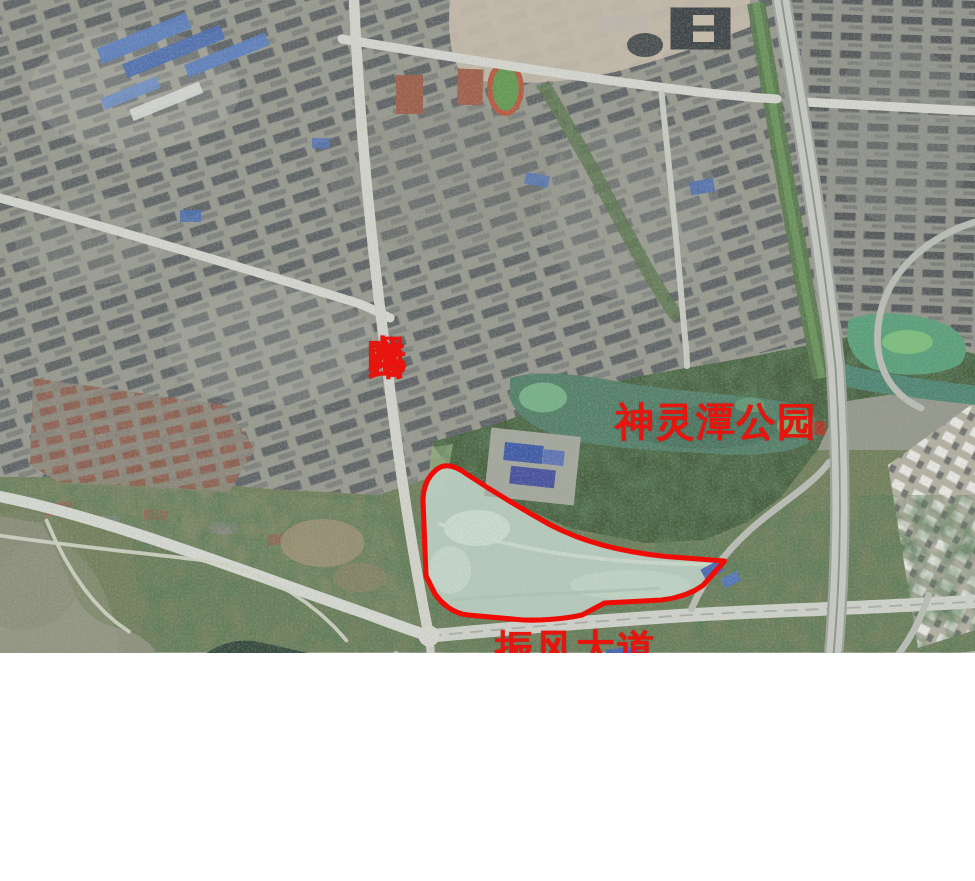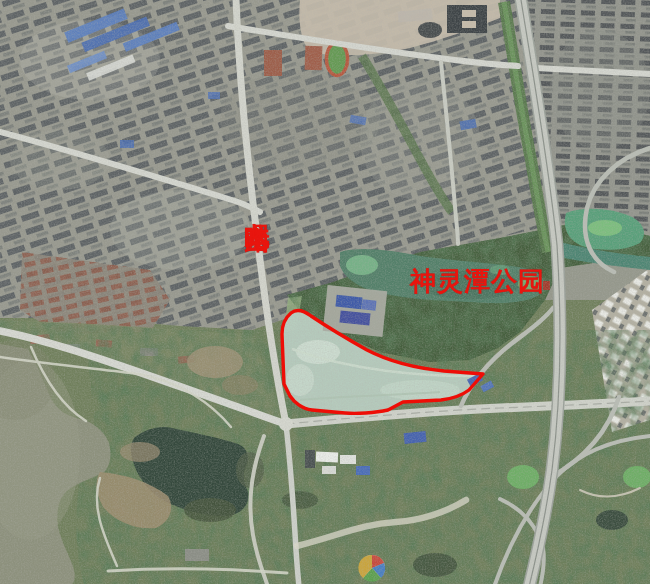--- a/index.html
+++ b/index.html
@@ -1,16 +1,16 @@
 <!DOCTYPE html>
 <html><head>
 <meta charset="utf-8">
 <style>
   html,body{margin:0;padding:0;background:#ffffff;}
-  .stage{position:relative;width:650px;height:584px;overflow:hidden;
+  .stage{position:relative;width:650px;height:435px;overflow:hidden;
          font-family:"Liberation Sans",sans-serif;}
   .stage svg{position:absolute;left:0;top:0;}
   .map-label{position:absolute;color:#e8150e;font-weight:700;font-size:26px;
              line-height:1.02;letter-spacing:1px;white-space:nowrap;
              font-family:"Liberation Sans",sans-serif;
              text-shadow:0 0 1px rgba(140,0,0,.45);}
   .map-label.vertical{writing-mode:vertical-rl;text-orientation:upright;
              font-size:25px;letter-spacing:2px;}
 </style>
 </head>
@@ -229,13 +229,14 @@
     <path d="M372,568 L363,578 A13,13 0 0,1 372,555 Z" fill="#c9a43d"></path>
   </g>
 
   <rect width="650" height="587" filter="url(#grain)" opacity="0.35"></rect>
 
   <path fill="none" stroke="#ee0d06" stroke-width="3.4" stroke-linejoin="round" d="M284,384 L282,334 C282,326 285,318 291,313 C296,309 303,310 311,316 C323,324 342,336 367,350 C390,362 414,368 444,371 L483,374 L469,390 C461,396 450,399 441,400 L403,402 L388,410 C375,413 356,414 345,413 L312,410 C302,409 294,402 290,396 Z"></path>
 </svg>
 
 <div class="map-label vertical" style="left:244px;top:202px;">龙眠山路</div>
 <div class="map-label" style="left:410px;top:268px;">神灵潭公园</div>
+<div class="map-label" style="left:330px;top:419px;">振风大道</div>
 </div>
 
 </body></html>

